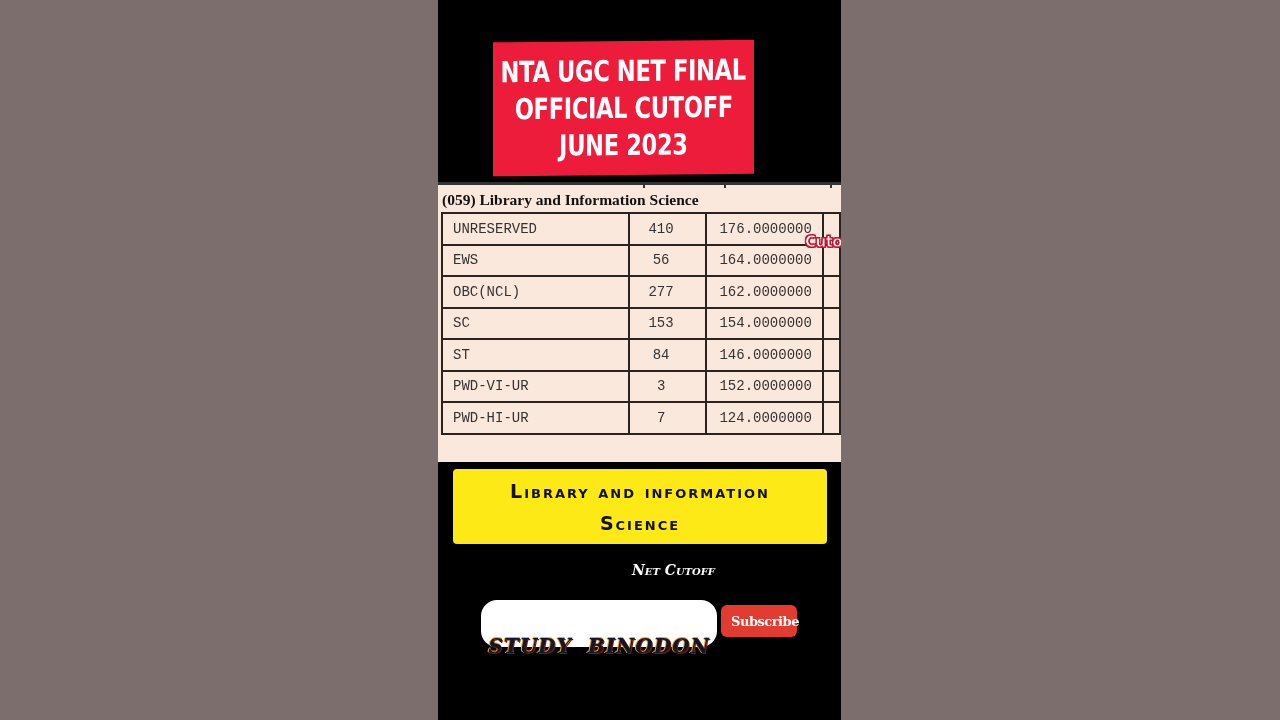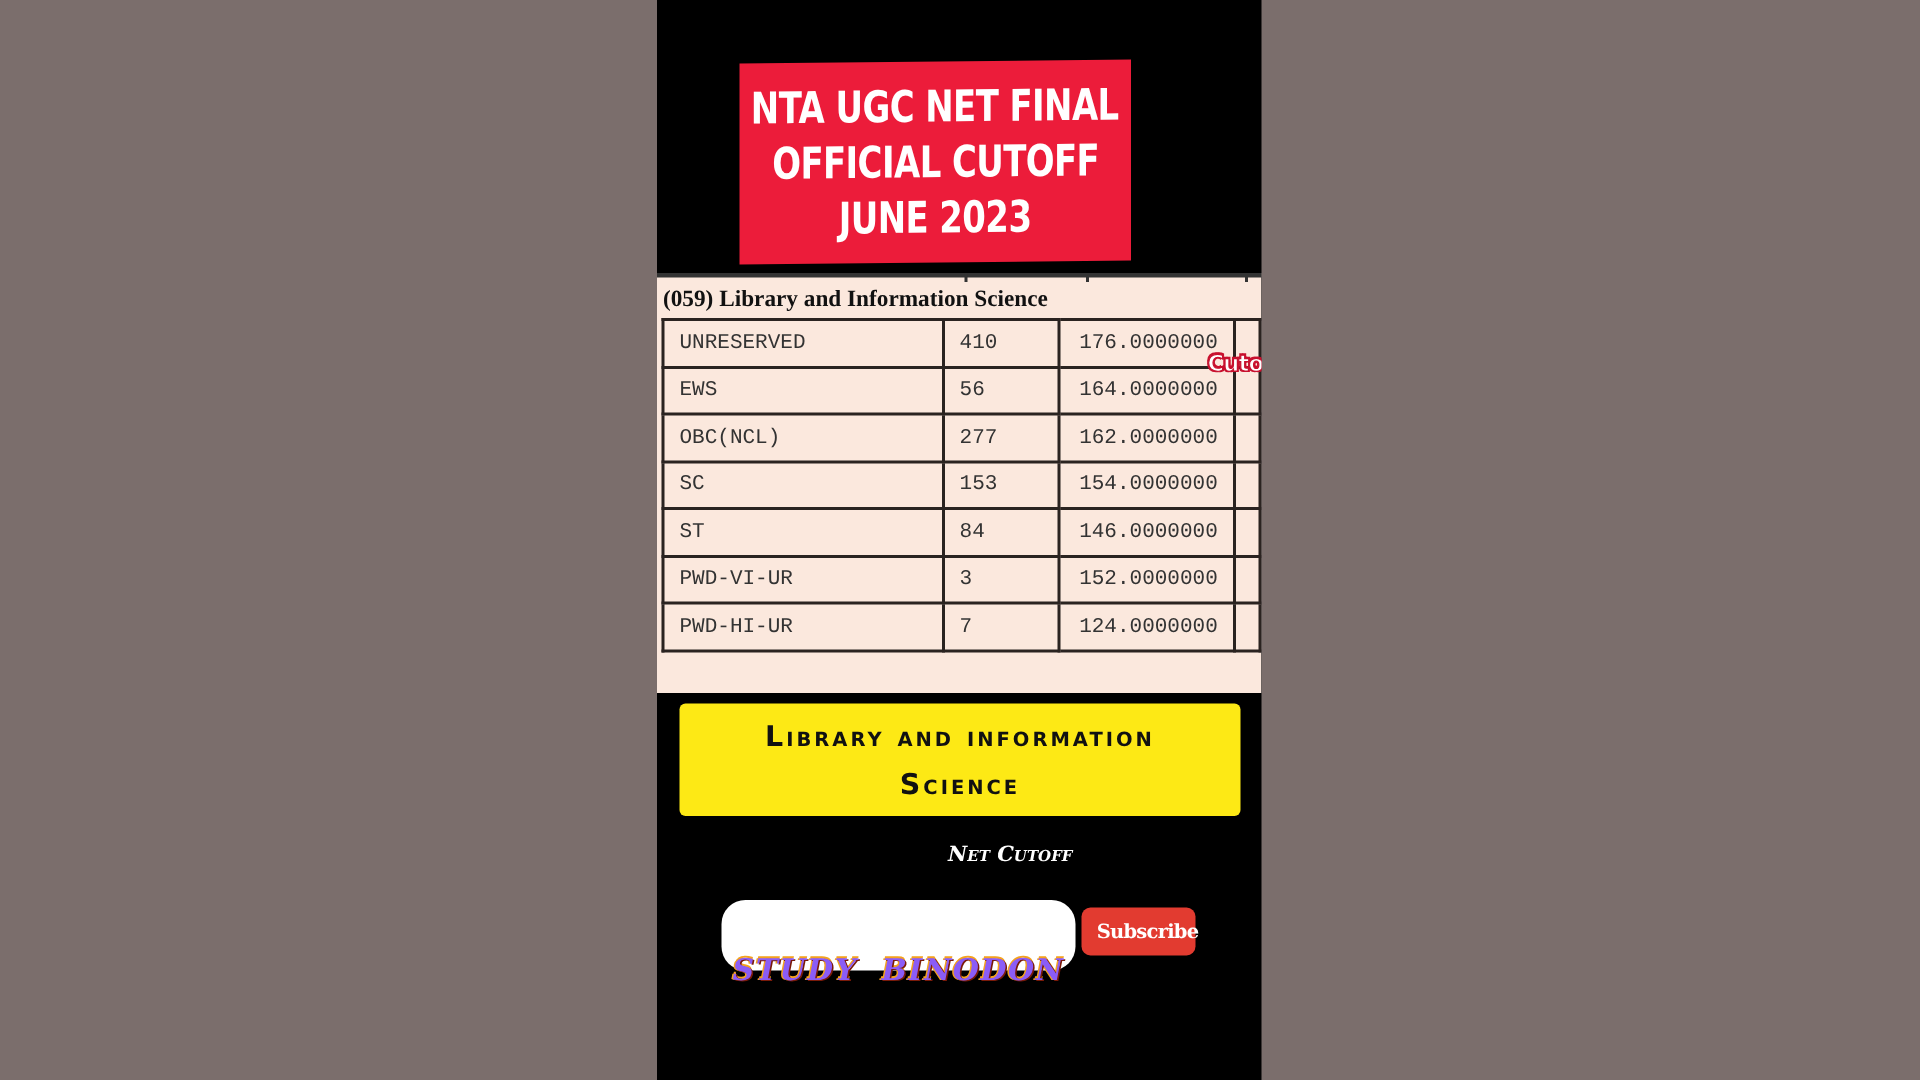--- a/index.html
+++ b/index.html
@@ -35,21 +35,21 @@
     font-family:"Liberation Serif", serif; font-weight:bold; font-size:15.5px; color:#111;
   }
   table.cut {
     position:absolute; left:3px; top:30px; border-collapse:collapse;
     font-family:"Liberation Mono", monospace; font-size:14px; color:#333;
   }
   table.cut td {
     border:2px solid #2a2320; height:31.5px; padding:0 10px; box-sizing:border-box;
   }
   td.cat { width:202px; text-align:left; }
-  td.cnt { width:81px; text-align:left; padding-right:23px !important; }
+  td.cnt { width:81px; text-align:center; padding-right:23px !important; }
   td.score { width:105px; text-align:center; padding-left:12px !important; }
   td.extra { width:20px; padding:0 !important; }
   .cutoff-tag {
     position:absolute; left:327px; top:51px;
     font-family:"DejaVu Sans", sans-serif; font-weight:bold; font-size:15px;
     color:#fff; -webkit-text-stroke:0.8px #c8102e;
     text-shadow: 1px 1px 0 #c8102e, -1px -1px 0 #c8102e, 1px -1px 0 #c8102e, -1px 1px 0 #c8102e;
     letter-spacing:-0.5px;
     padding-left:40px;
   }
@@ -67,21 +67,21 @@
     color:#fff; font-family:"DejaVu Serif", serif; font-style:italic; font-weight:bold;
     font-size:14px; font-variant:small-caps;
   }
   .brand-pill {
     position:absolute; left:43px; top:600px; width:236px; height:47px;
     background:#fff; border-radius:16px;
     display:flex; align-items:center; justify-content:center;
   }
   .brand-text {
     font-family:"DejaVu Serif", serif; font-style:italic; font-weight:bold;
-    font-size:20px; color:#8b5cf6; letter-spacing:1px;
+    font-size:20px; color:#0f172a; letter-spacing:1px;
     text-shadow: 1px 1px 0 #7a1a08, -1px 0 0 #f4a21f, 0 -1px 0 #f4a21f;
     word-spacing:8px;
     margin-top:44px;
   }
   .subscribe {
     position:absolute; left:283px; top:605px; width:64px; height:32px;
     background:#e23b30; border-radius:6px;
     display:flex; align-items:center; justify-content:center;
     color:#fff; font-family:"DejaVu Serif", serif; font-weight:bold; font-size:13px;
     letter-spacing:-0.5px;

